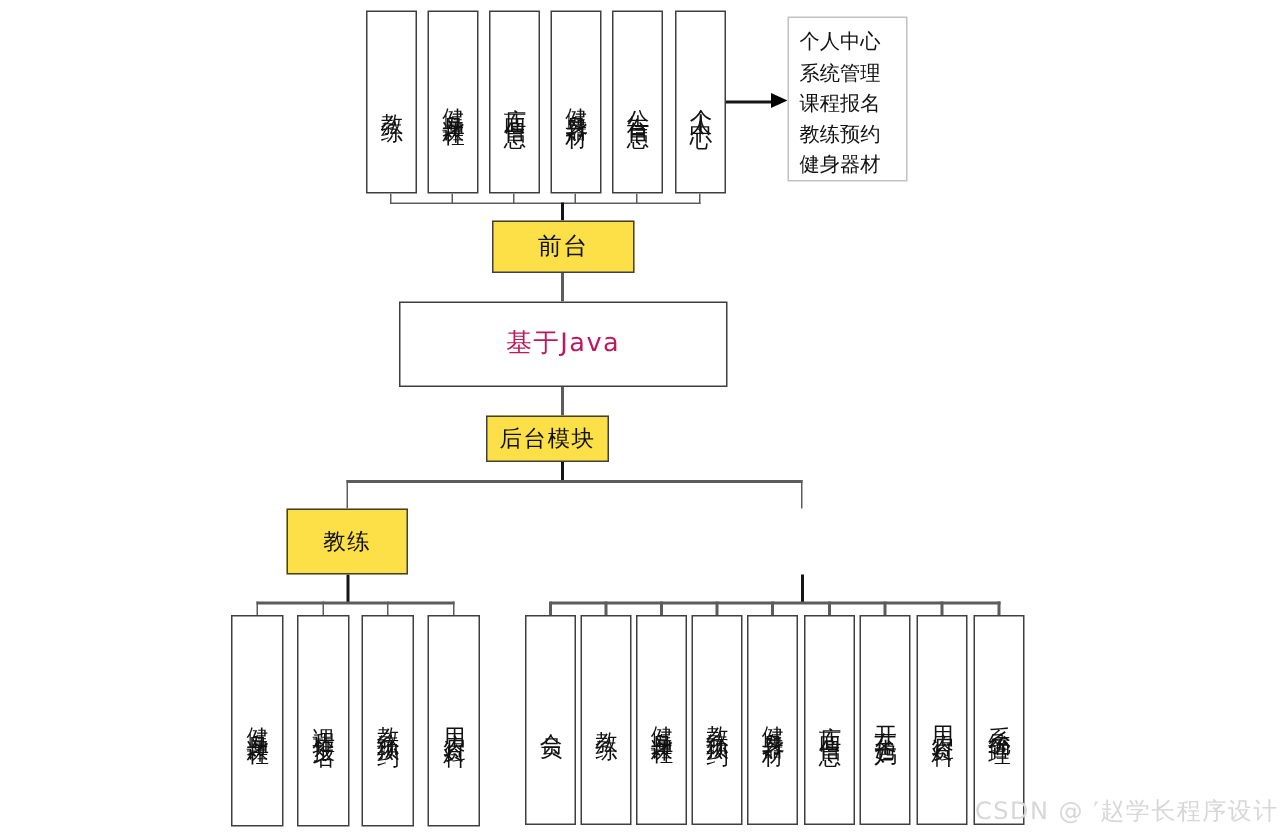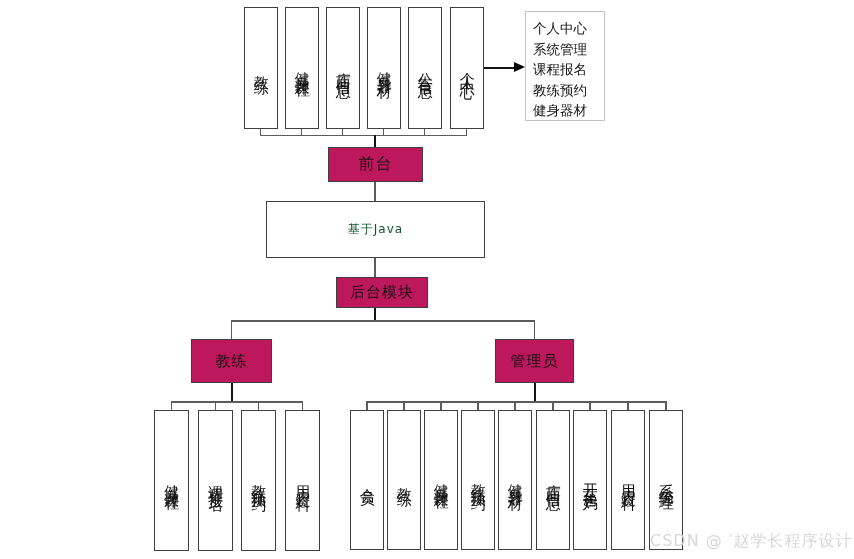--- a/index.html
+++ b/index.html
@@ -11,28 +11,28 @@
   .lnd{position:absolute;background:#141414;}
   .vbox{
     position:absolute;border:1.5px solid #3f3f3f;background:#fff;
     display:flex;align-items:center;justify-content:center;box-sizing:border-box;
   }
   .vtext{
     writing-mode:vertical-rl;text-orientation:upright;
     font-size:15px;letter-spacing:4px;line-height:1.1;color:#111;
   }
   .hbox{
-    position:absolute;border:1.5px solid #3f3f3f;background:#be185d;
+    position:absolute;border:1.5px solid #3f3f3f;background:#fde047;
     display:flex;align-items:center;justify-content:center;box-sizing:border-box;
     font-size:15px;letter-spacing:1px;color:#111;
   }
   .rootbox{
     position:absolute;border:1.5px solid #3f3f3f;background:#fff;
     display:flex;flex-direction:column;align-items:center;justify-content:center;
-    box-sizing:border-box;font-size:12px;color:#14532d;line-height:25px;letter-spacing:1px;
+    box-sizing:border-box;font-size:17px;color:#be185d;line-height:25px;letter-spacing:1px;
   }
   .notebox{
     position:absolute;left:525px;top:11px;width:80px;height:110px;
     border:1px solid #c2c2c2;background:#fff;box-sizing:border-box;
     padding:6px 2px 0 7px;font-size:13.5px;line-height:20.5px;color:#111;
   }
   .arrowhead{
     position:absolute;width:0;height:0;
     border-top:5.5px solid transparent;border-bottom:5.5px solid transparent;
     border-left:11px solid #000;
@@ -114,29 +114,26 @@
   </div>
 
   <div class="hbox" style="left:328px;top:147px;width:95px;height:35px;font-size:16px;">
     <span>前台</span>
   </div>
 
   <div class="rootbox" style="left:266px;top:201px;width:219px;height:57px;">
     <div>基于Java</div>
   </div>
 
-  <div class="hbox" style="left:336px;top:277px;width:92px;height:31px;">
+  <div class="hbox" style="left:324px;top:277px;width:82px;height:31px;">
     <span>后台模块</span>
   </div>
 
   <div class="hbox" style="left:191px;top:339px;width:81px;height:44px;">
     <span>教练</span>
-  </div>
-  <div class="hbox" style="left:495px;top:339px;width:79px;height:44px;">
-    <span>管理员</span>
   </div>
 
   <div class="vbox" style="left:154px;top:410px;width:35px;height:141px;">
     <span class="vtext">健身课程</span>
   </div>
   <div class="vbox" style="left:198px;top:410px;width:35px;height:141px;">
     <span class="vtext">课程报名</span>
   </div>
   <div class="vbox" style="left:241px;top:410px;width:35px;height:141px;">
     <span class="vtext">教练预约</span>

